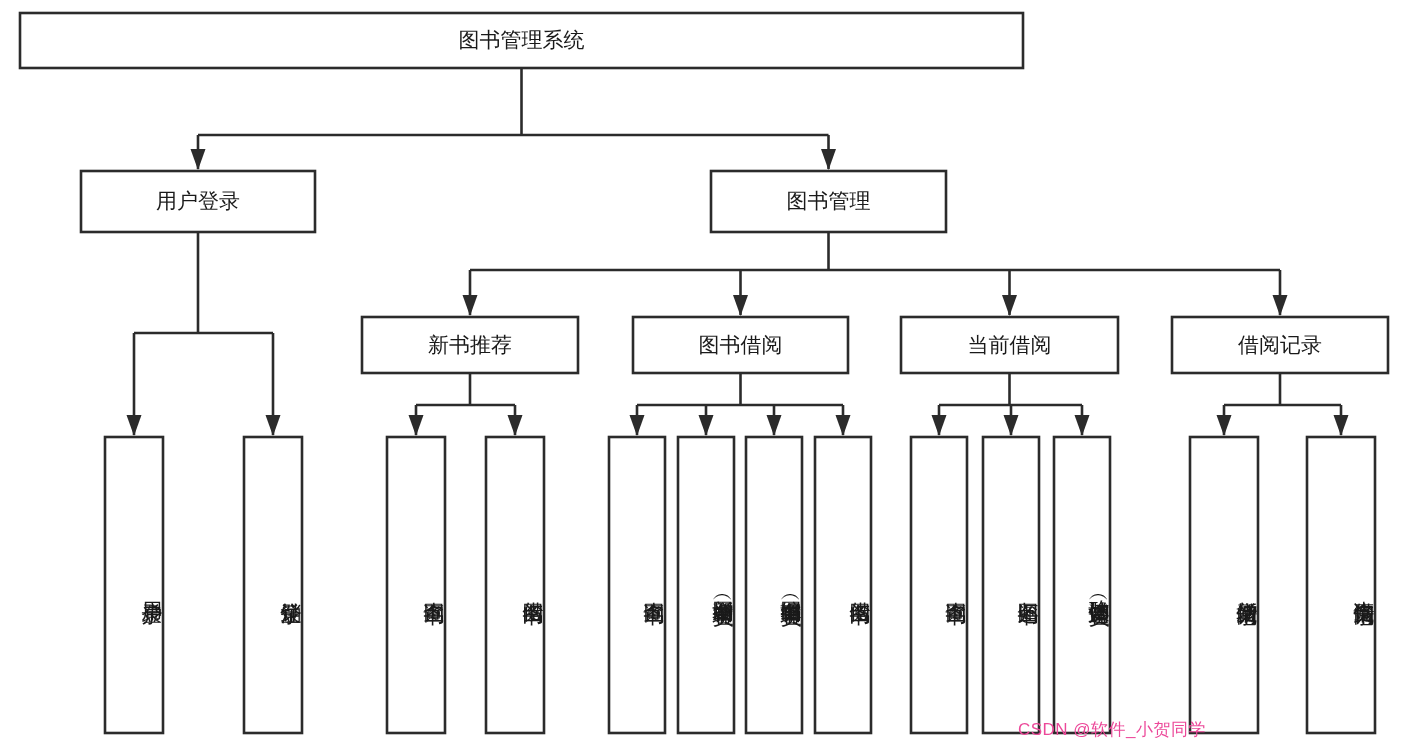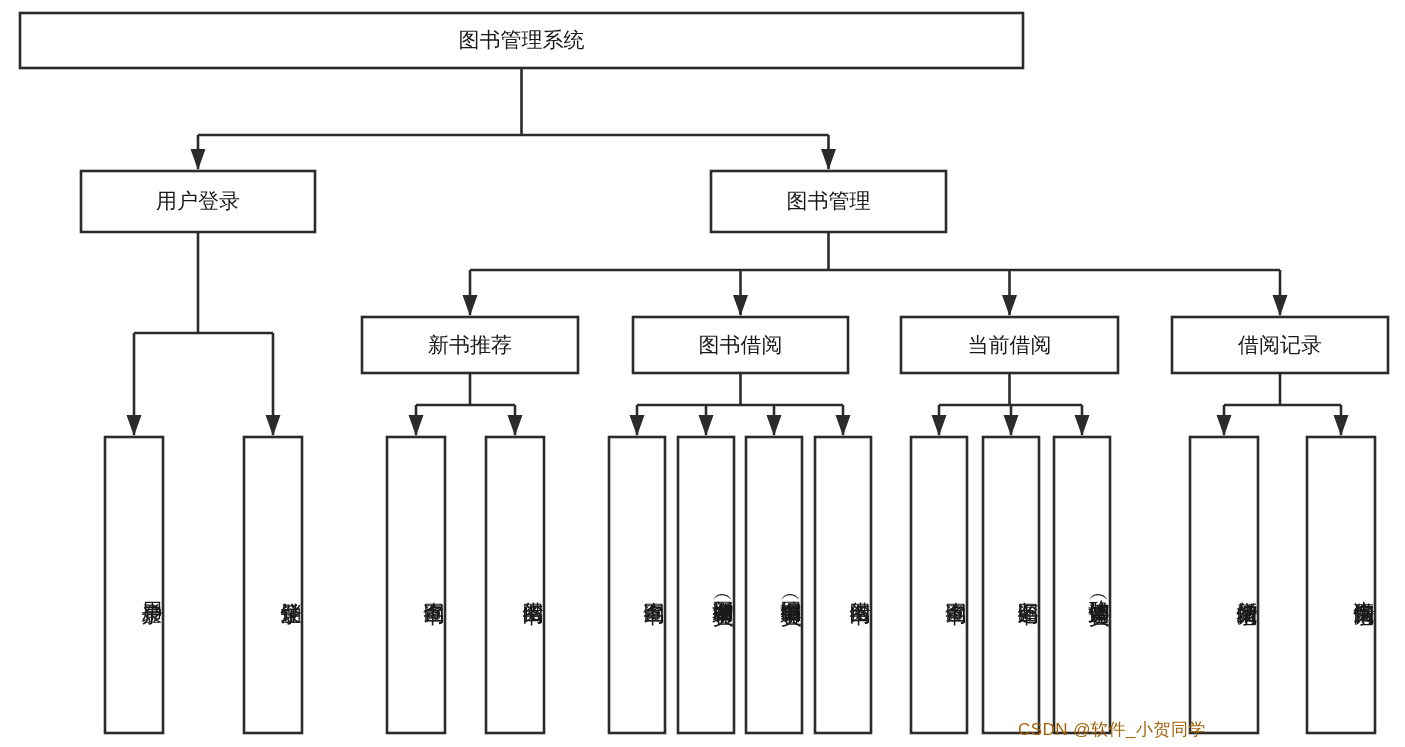--- a/index.html
+++ b/index.html
@@ -63,21 +63,21 @@
     letter-spacing: 1px;
     white-space: nowrap;
     pointer-events: none;
   }
   .watermark {
     position: absolute;
     right: 8px;
     bottom: 6px;
     font-family: "Liberation Sans", "DejaVu Sans", sans-serif;
     font-size: 17px;
-    color: #a16207;
+    color: #ec4899;
     letter-spacing: 0.5px;
     white-space: nowrap;
   }
 </style>
 </head>
 <body>
 
 <div id="diagram-root">
 
   <svg class="diagram-canvas" viewBox="0 0 1405 747">

